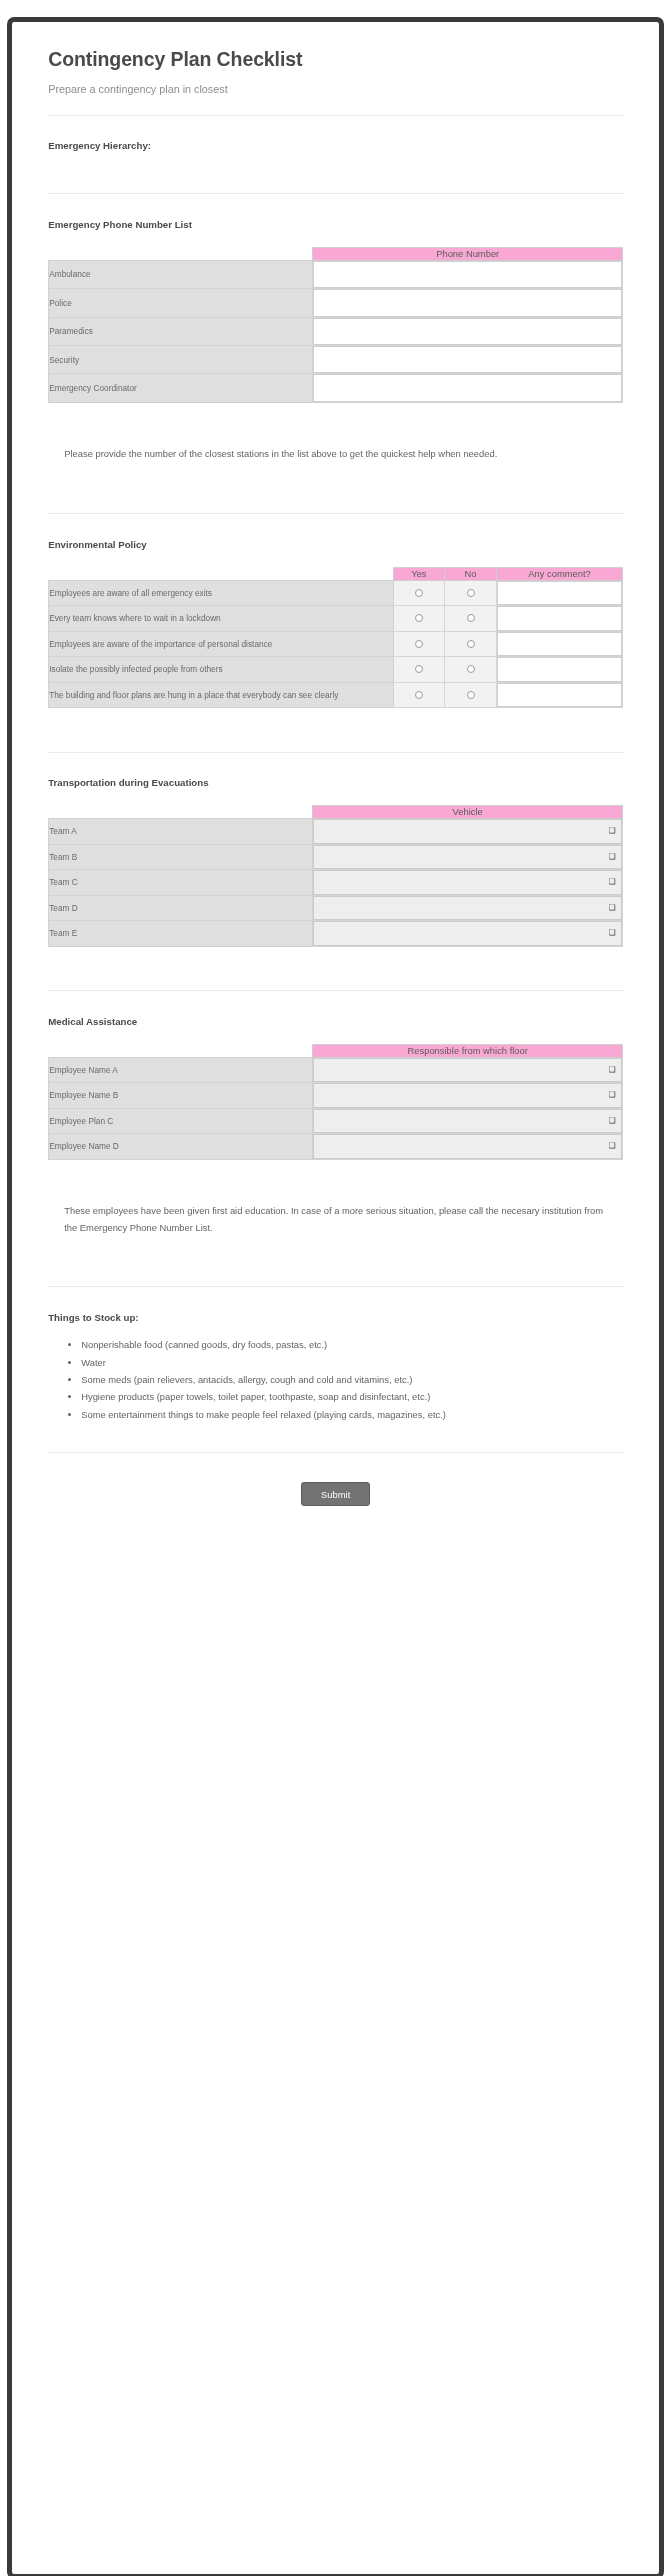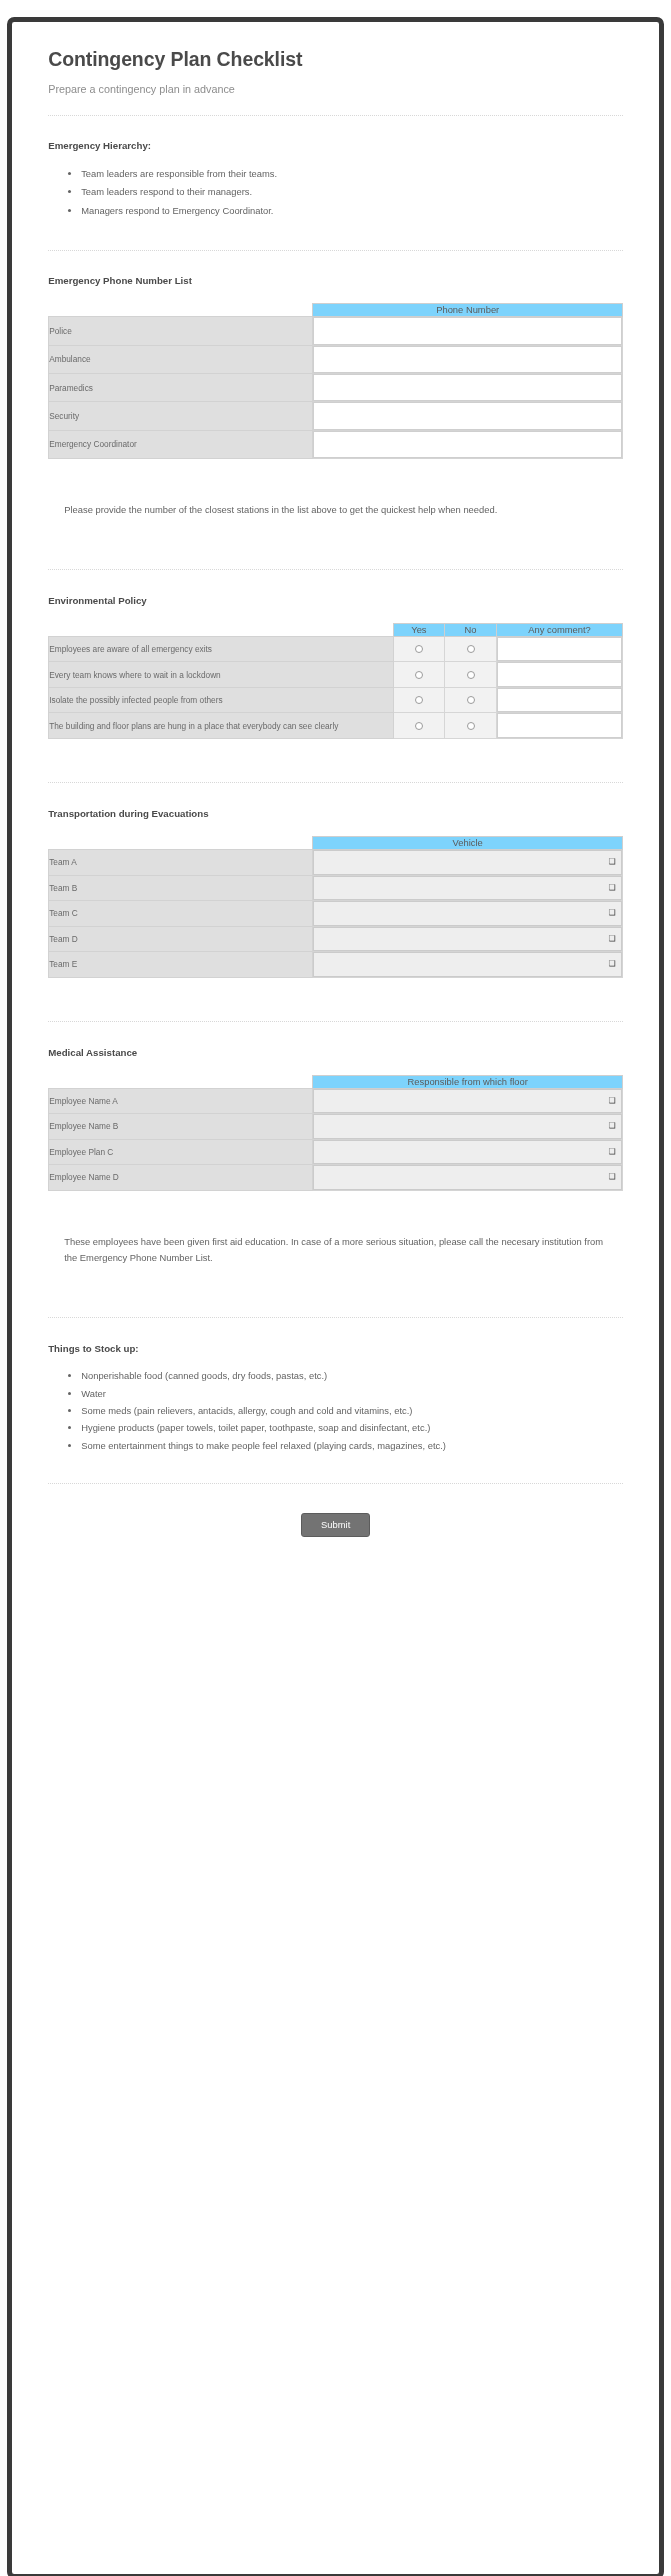--- a/index.html
+++ b/index.html
@@ -85,21 +85,21 @@
   }
   table.grid th, table.grid td {
     padding: 0;
     vertical-align: middle;
   }
   .corner-cell {
     background: #ffffff;
     border: none;
   }
   .col-head {
-    background: #7dd3fc;
+    background: #f9a8d4;
     border: 0.7px solid #cfcfcf;
     color: #5b5b5b;
     font-size: 9.4px;
     font-weight: normal;
     text-align: center;
     padding: 8px 4.3px;
     line-height: 1.25;
   }
   .row-label {
     background: #dfdfdf;
@@ -182,55 +182,50 @@
   .spacer-md { height: 19px; }
   .spacer-sm { height: 10px; }
 </style>
 </head>
 <body>
 
 <div class="page-frame">
   <div class="form-inner">
 
     <h1 class="form-title">Contingency Plan Checklist</h1>
-    <p class="form-subtitle">Prepare a contingency plan in advance</p>
+    <p class="form-subtitle">Prepare a contingency plan in closest</p>
     <hr class="divider">
 
     <div class="block">
       <div class="section-heading">Emergency Hierarchy:</div>
-      <ul class="bullets">
-        <li>Team leaders are responsible from their teams.</li>
-        <li>Team leaders respond to their managers.</li>
-        <li>Managers respond to Emergency Coordinator.</li>
-      </ul>
     </div>
     <hr class="divider">
 
     <div class="block">
       <div class="section-heading">Emergency Phone Number List</div>
       <table class="grid">
         <colgroup>
             <col style="width:46%">
             <col style="width:54%">
           </colgroup>
         <thead>
           <tr>
             <th class="corner-cell"></th>
             <th class="col-head">Phone Number</th>
           </tr>
         </thead>
         <tbody>
           <tr>
+            <td class="row-label">Ambulance</td>
+            <td class="field-cell">
+              <input class="txt-input" type="text" value="" style="">
+            </td>
+          </tr>
+          <tr>
             <td class="row-label">Police</td>
-            <td class="field-cell">
-              <input class="txt-input" type="text" value="" style="">
-            </td>
-          </tr>
-          <tr>
-            <td class="row-label">Ambulance</td>
             <td class="field-cell">
               <input class="txt-input" type="text" value="" style="">
             </td>
           </tr>
           <tr>
             <td class="row-label">Paramedics</td>
             <td class="field-cell">
               <input class="txt-input" type="text" value="" style="">
             </td>
           </tr>
@@ -282,20 +277,28 @@
           </tr>
           <tr>
             <td class="row-label">Every team knows where to wait in a lockdown</td>
             <td class="radio-cell"><span class="radio-dot"></span></td>
             <td class="radio-cell"><span class="radio-dot"></span></td>
             <td class="field-cell">
               <input class="txt-input sm" type="text" value="" style="">
             </td>
           </tr>
           <tr>
+            <td class="row-label">Employees are aware of the importance of personal distance</td>
+            <td class="radio-cell"><span class="radio-dot"></span></td>
+            <td class="radio-cell"><span class="radio-dot"></span></td>
+            <td class="field-cell">
+              <input class="txt-input sm" type="text" value="" style="">
+            </td>
+          </tr>
+          <tr>
             <td class="row-label">Isolate the possibly infected people from others</td>
             <td class="radio-cell"><span class="radio-dot"></span></td>
             <td class="radio-cell"><span class="radio-dot"></span></td>
             <td class="field-cell">
               <input class="txt-input sm" type="text" value="" style="">
             </td>
           </tr>
           <tr>
             <td class="row-label">The building and floor plans are hung in a place that everybody can see clearly</td>
             <td class="radio-cell"><span class="radio-dot"></span></td>

